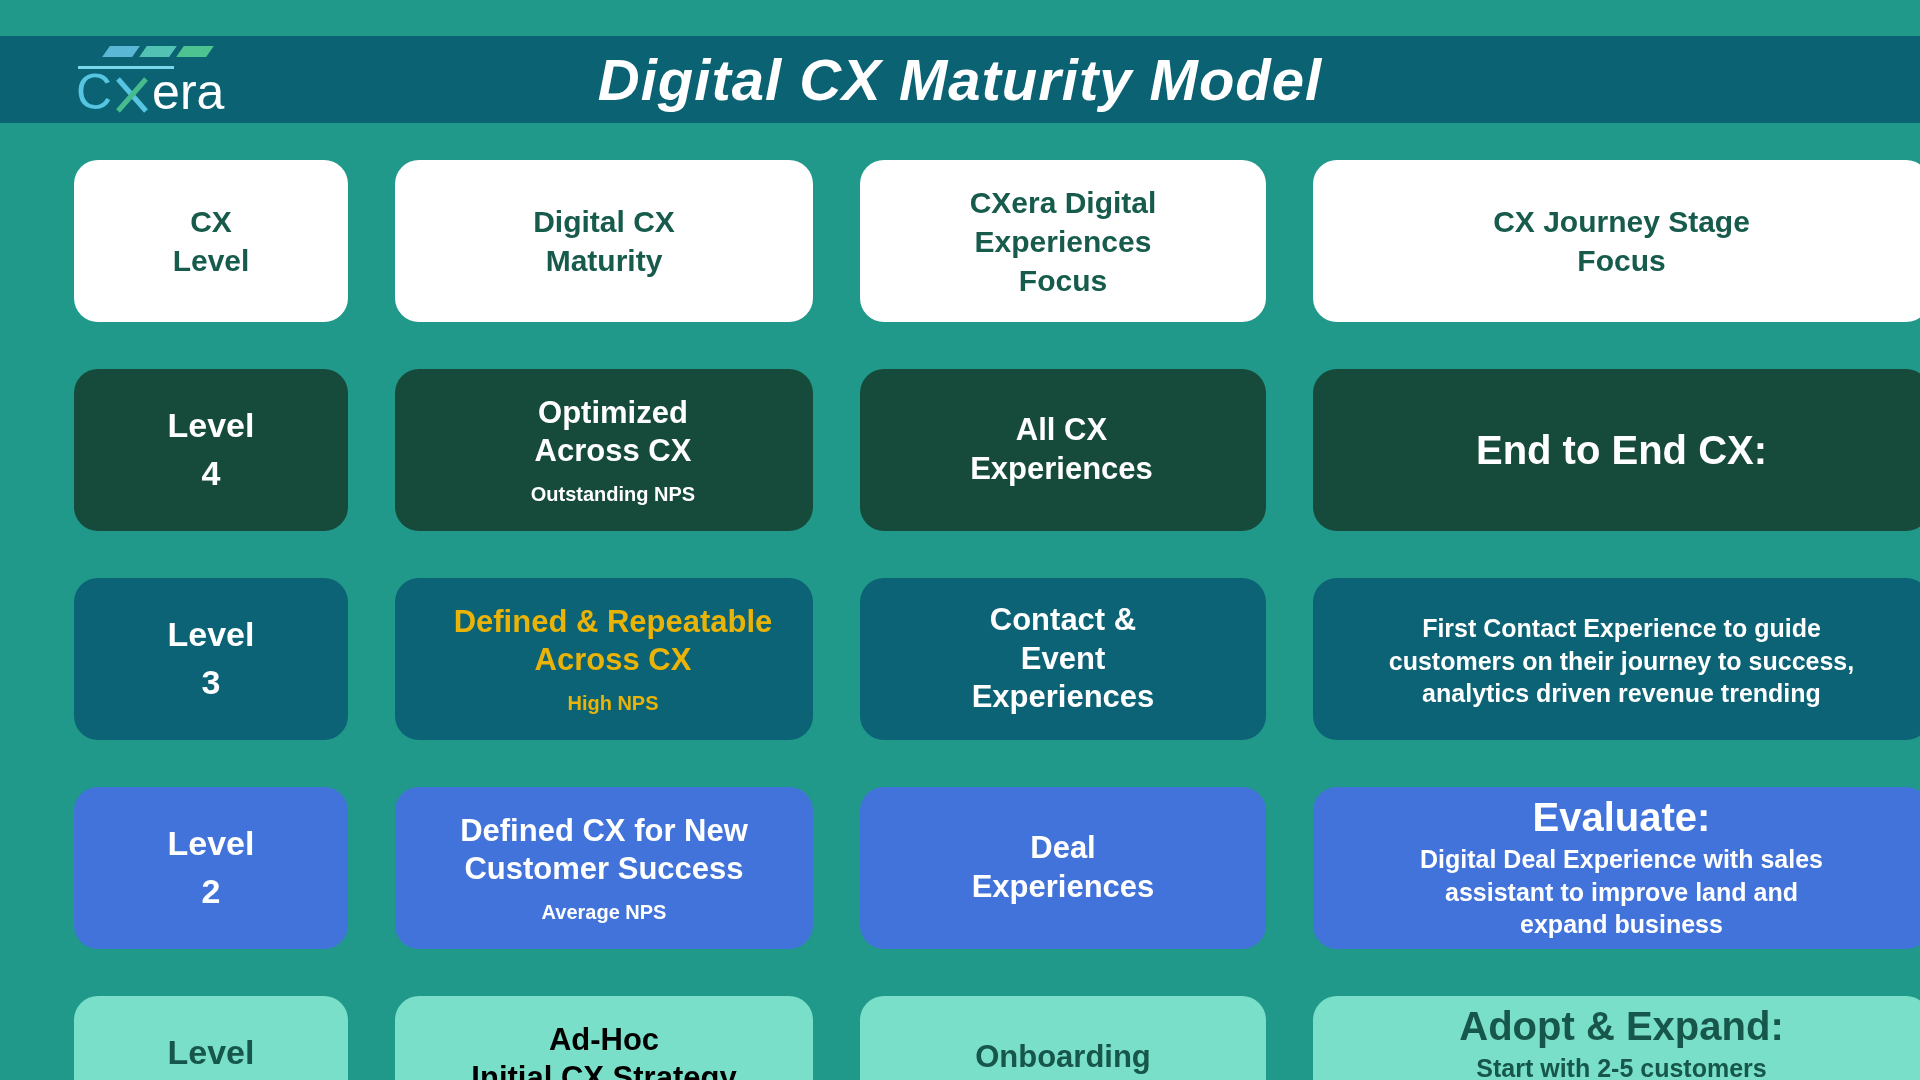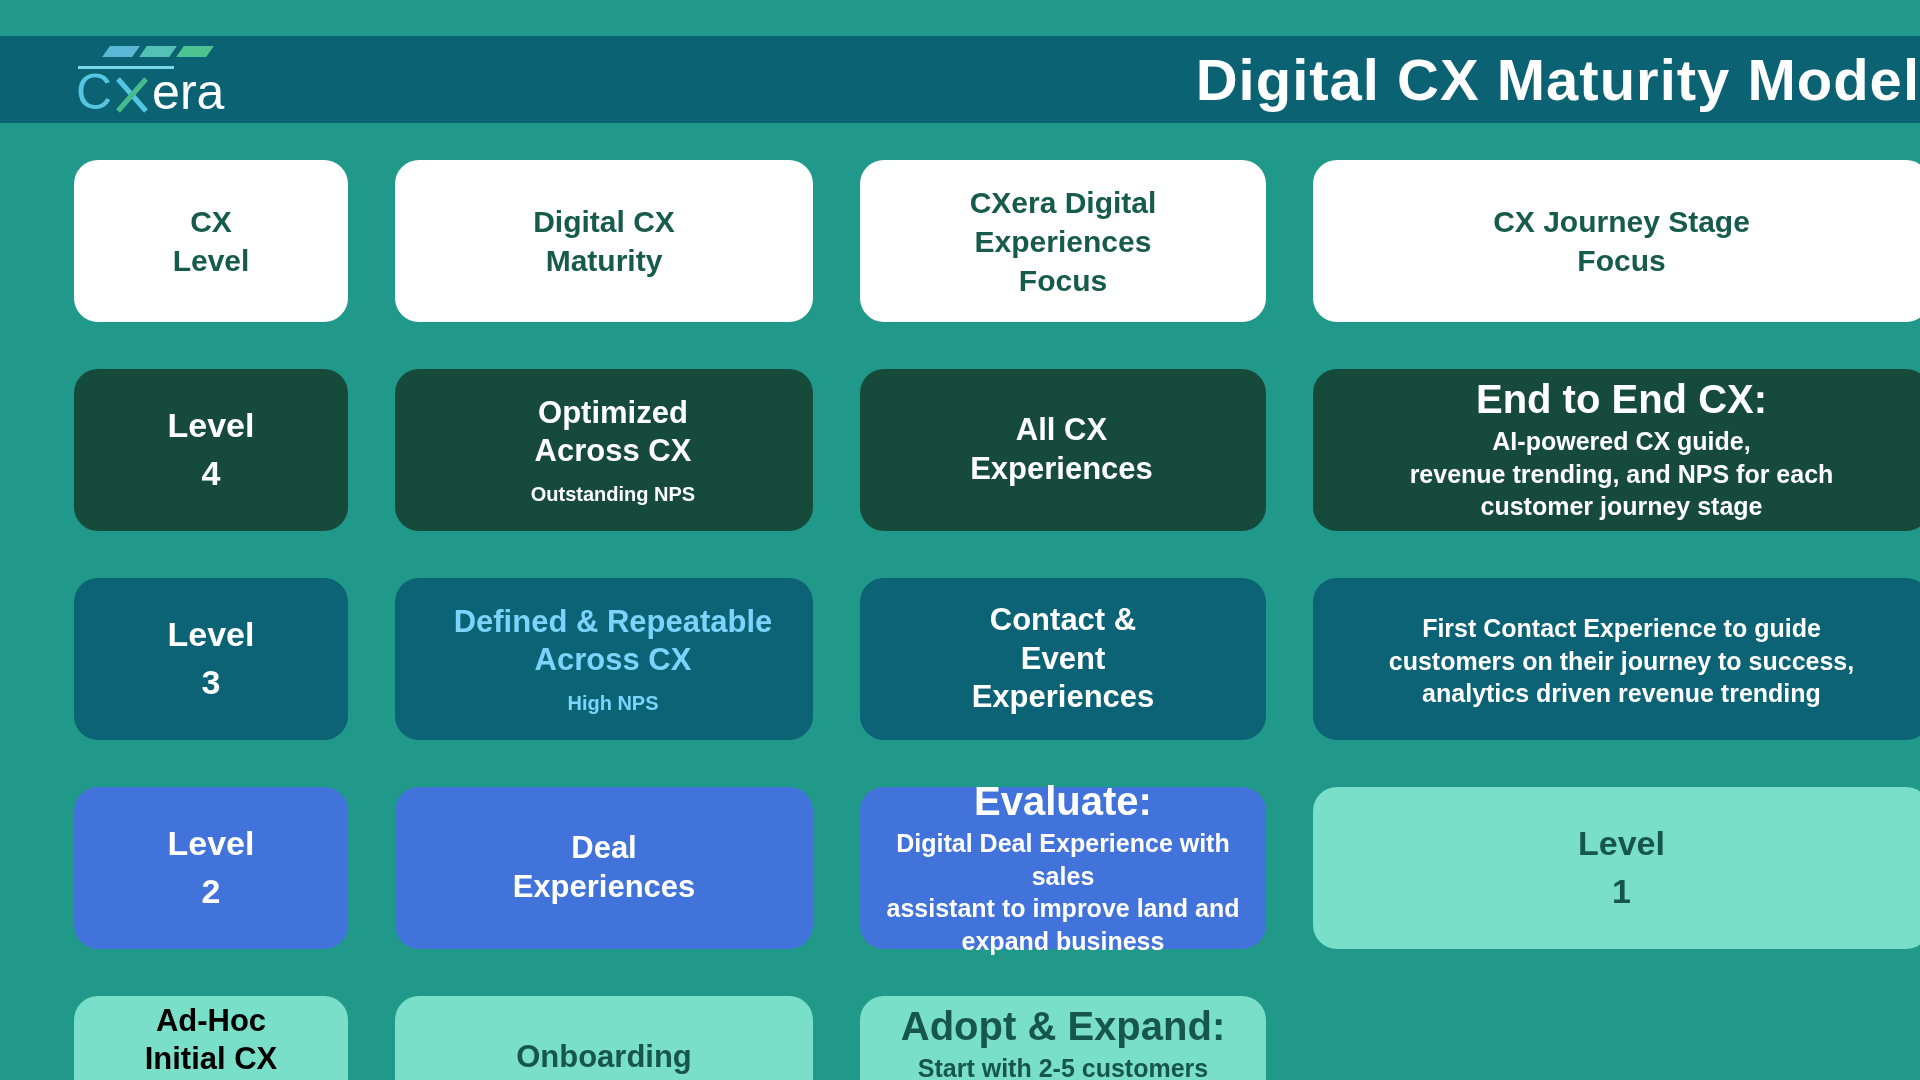--- a/index.html
+++ b/index.html
@@ -13,23 +13,24 @@
   .stage { position: absolute; inset: 0; }
 
   
   .band {
     position: absolute; left: 0; top: 36px;
     width: 1920px; height: 87px;
     background: #0B6273;
   }
   .page-title {
     position: absolute; left: 0; top: 0; width: 100%; height: 87px;
-    line-height: 87px; text-align: right;
+    line-height: 87px; text-align: center;
     color: #FFFFFF; font-size: 58px; font-weight: bold; letter-spacing: 1px;
     margin: 0;
+    font-style: italic;
   }
   .logo {
     position: absolute; left: 76px; top: 6px;
     width: 230px; height: 78px;
   }
   .logo-stripes {
     position: absolute; left: 30px; top: 4px;
     display: flex; gap: 7px;
   }
   .logo-stripes span {
@@ -135,43 +136,45 @@
 4</div>
     <div class="cell" style="background-color: rgb(22, 75, 59); color: #ffffff; padding-left: 32px;">
       <div class="m-main">Optimized
 Across CX</div>
       <div class="m-sub">Outstanding NPS</div>
     </div>
     <div class="cell exp" style="background-color: rgb(22, 75, 59); color: rgb(255, 255, 255); padding-left: 11px;">All CX
 Experiences</div>
     <div class="cell" style="background-color: rgb(22, 75, 59); color: rgb(255, 255, 255);">
       <div class="j-title">End to End CX:</div>
-      <div class="j-body">AI-powered CX guide,
-revenue trending, and NPS for each
-customer journey stage</div>
     </div>
 
     <div class="cell level" style="background-color: rgb(11, 99, 117); color: rgb(255, 255, 255);">Level
 3</div>
-    <div class="cell" style="background-color: rgb(11, 99, 117); color: #7dd3fc; padding-left: 32px;">
+    <div class="cell" style="background-color: rgb(11, 99, 117); color: #eab308; padding-left: 32px;">
       <div class="m-main">Defined &amp; Repeatable
 Across CX</div>
       <div class="m-sub">High NPS</div>
     </div>
     <div class="cell exp" style="background-color: rgb(11, 99, 117); color: rgb(255, 255, 255);">Contact &amp;
 Event
 Experiences</div>
     <div class="cell" style="background-color: rgb(11, 99, 117); color: rgb(255, 255, 255);">
       <div class="j-body">First Contact Experience to guide
 customers on their journey to success,
 analytics driven revenue trending</div>
     </div>
 
     <div class="cell level" style="background-color: rgb(65, 115, 219); color: rgb(255, 255, 255);">Level
 2</div>
+    <div class="cell" style="background-color: rgb(65, 115, 219); color: rgb(255, 255, 255);">
+      <div class="m-main">Defined CX for New
+Customer Success</div>
+      <div class="m-sub">Average NPS</div>
+    </div>
     <div class="cell exp" style="background-color: rgb(65, 115, 219); color: rgb(255, 255, 255);">Deal
 Experiences</div>
     <div class="cell" style="background-color: rgb(65, 115, 219); color: rgb(255, 255, 255);">
       <div class="j-title">Evaluate:</div>
       <div class="j-body">Digital Deal Experience with sales
 assistant to improve land and
 expand business</div>
     </div>
 
     <div class="cell level" style="background-color: rgb(121, 223, 200); color: rgb(23, 86, 74);">Level

